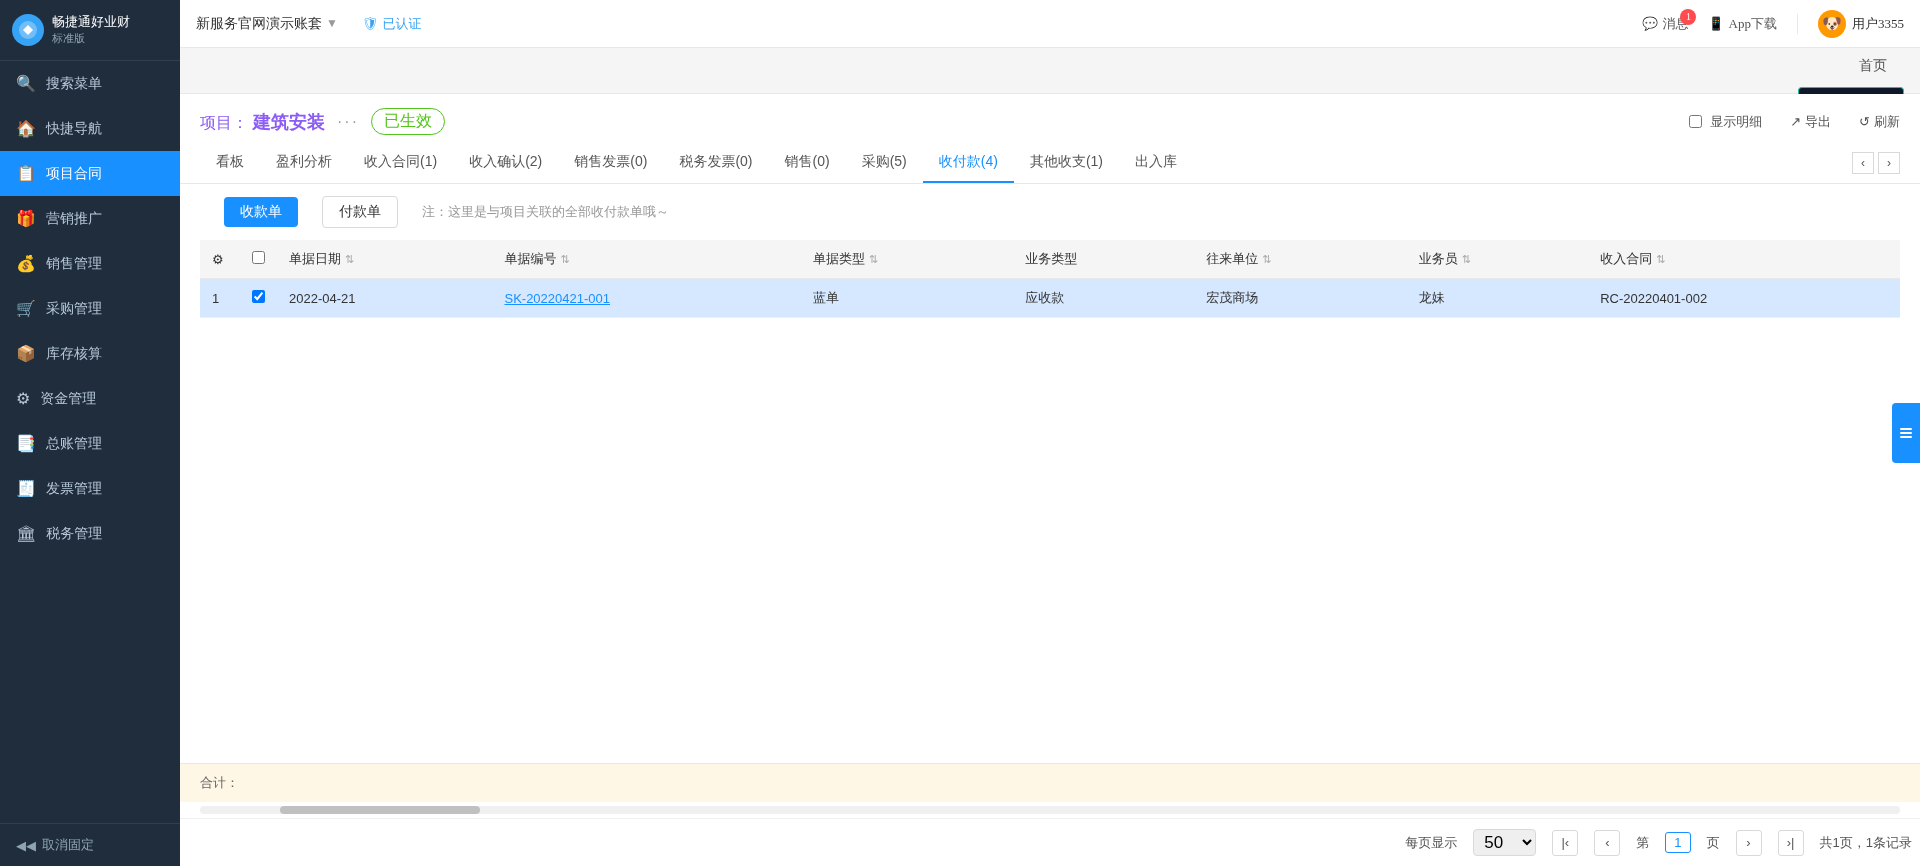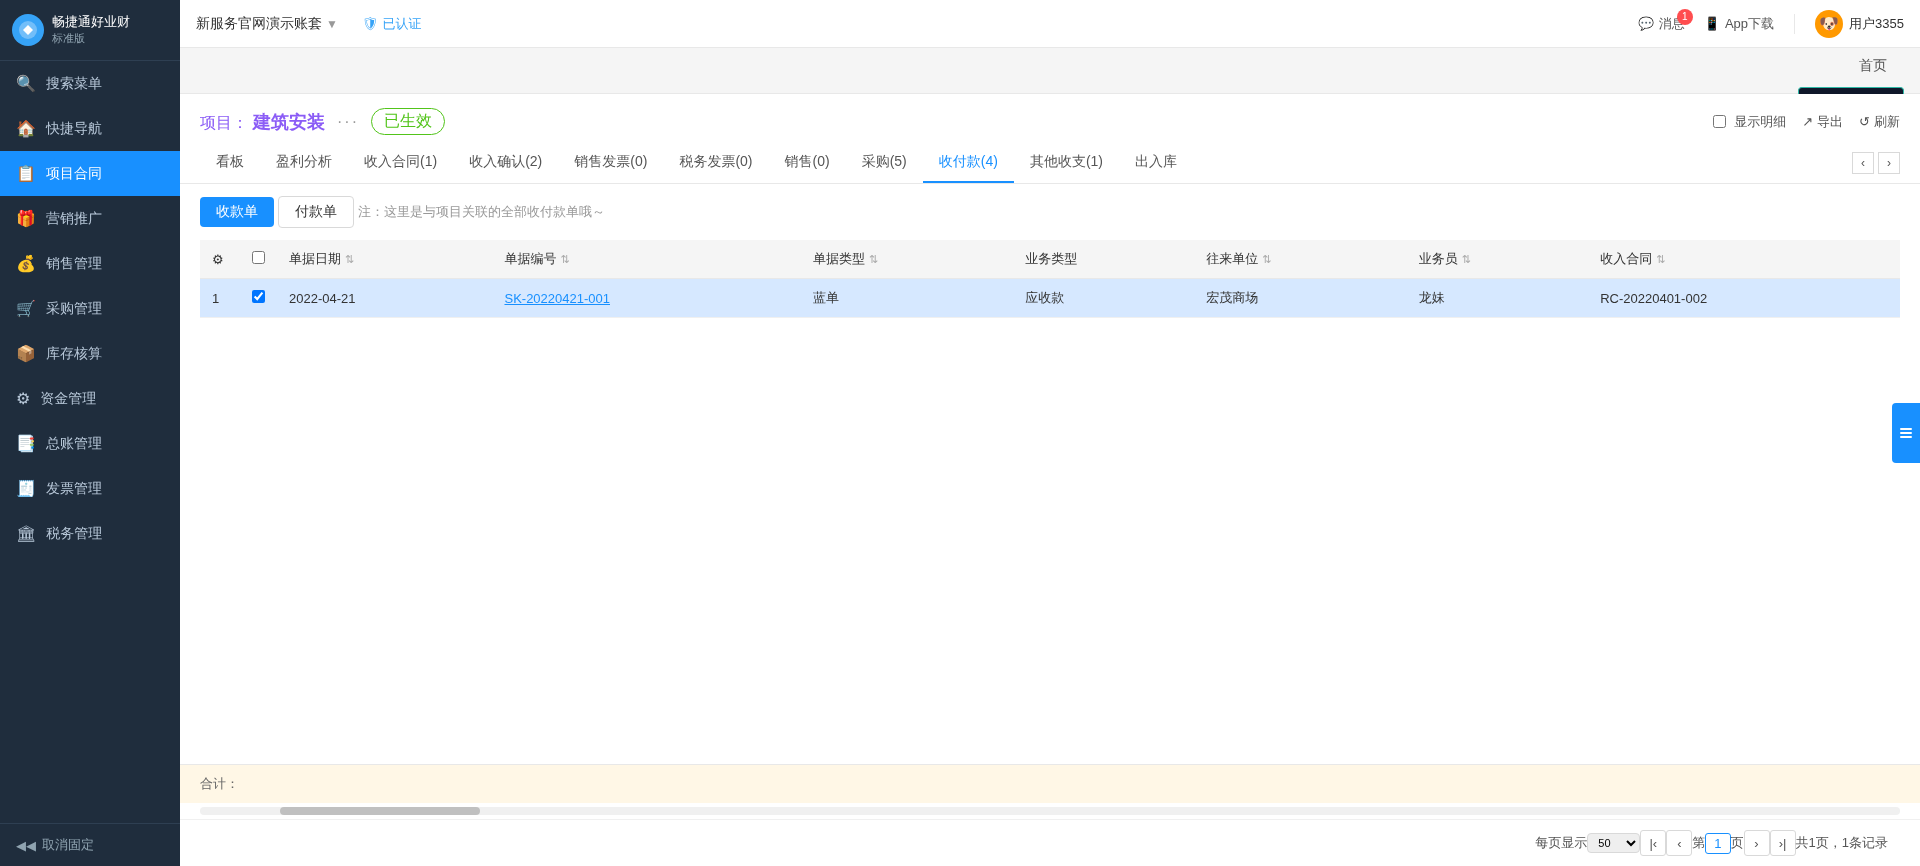--- a/index.html
+++ b/index.html
@@ -81,20 +81,21 @@
 
     
     .topbar {
       height: 48px;
       background: #fff;
       display: flex;
       align-items: center;
       padding: 0 16px;
       border-bottom: 1px solid #e8e8e8;
       flex-shrink: 0;
+      font-family: Liberation Serif, serif;
     }
     .topbar-left {
       display: flex;
       align-items: center;
       gap: 8px;
       flex: 1;
     }
     .topbar-account {
       display: flex;
       align-items: center;
@@ -249,21 +250,21 @@
       border: 1px solid #52c41a;
       color: #52c41a;
       border-radius: 20px;
       padding: 2px 12px;
       font-size: 16px;
     }
     .project-header-right {
       margin-left: auto;
       display: flex;
       align-items: flex-end;
-      gap: 16px;
+      gap: 28px;
     }
     .header-action {
       display: flex;
       align-items: center;
       gap: 4px;
       color: #555;
       font-size: 13px;
       cursor: pointer;
     }
     .header-action input[type=checkbox] { margin-right: 4px; }
@@ -307,22 +308,23 @@
       justify-content: center;
       font-size: 12px;
       color: #555;
     }
 
     
     .payment-bar {
       padding: 12px 20px;
       display: flex;
       align-items: center;
-      gap: 4px;
-      flex-shrink: 0;
+      gap: 24px;
+      flex-shrink: 0;
+      margin-left: 24px;
     }
     .btn-primary {
       background: #1890ff;
       color: #fff;
       border: none;
       padding: 6px 16px;
       border-radius: 4px;
       cursor: pointer;
       font-size: 14px;
     }
@@ -407,32 +409,32 @@
       border-radius: 4px;
       width: 200px;
       margin-left: 80px;
     }
 
     
     .pagination {
       display: flex;
       align-items: center;
       justify-content: flex-end;
-      padding: 10px 32px;
-      gap: 0;
+      padding: 10px 8px;
+      gap: 16px;
       font-size: 13px;
       color: #555;
       flex-shrink: 0;
       border-top: 1px solid #f0f0f0;
     }
     .pagination select {
       border: 1px solid #d9d9d9;
       border-radius: 4px;
       padding: 2px 6px;
-      font-size: 11px;
+      font-size: 17px;
       cursor: pointer;
     }
     .page-btn {
       width: 26px;
       height: 26px;
       border: 1px solid #d9d9d9;
       background: #fff;
       cursor: pointer;
       display: flex;
       align-items: center;

